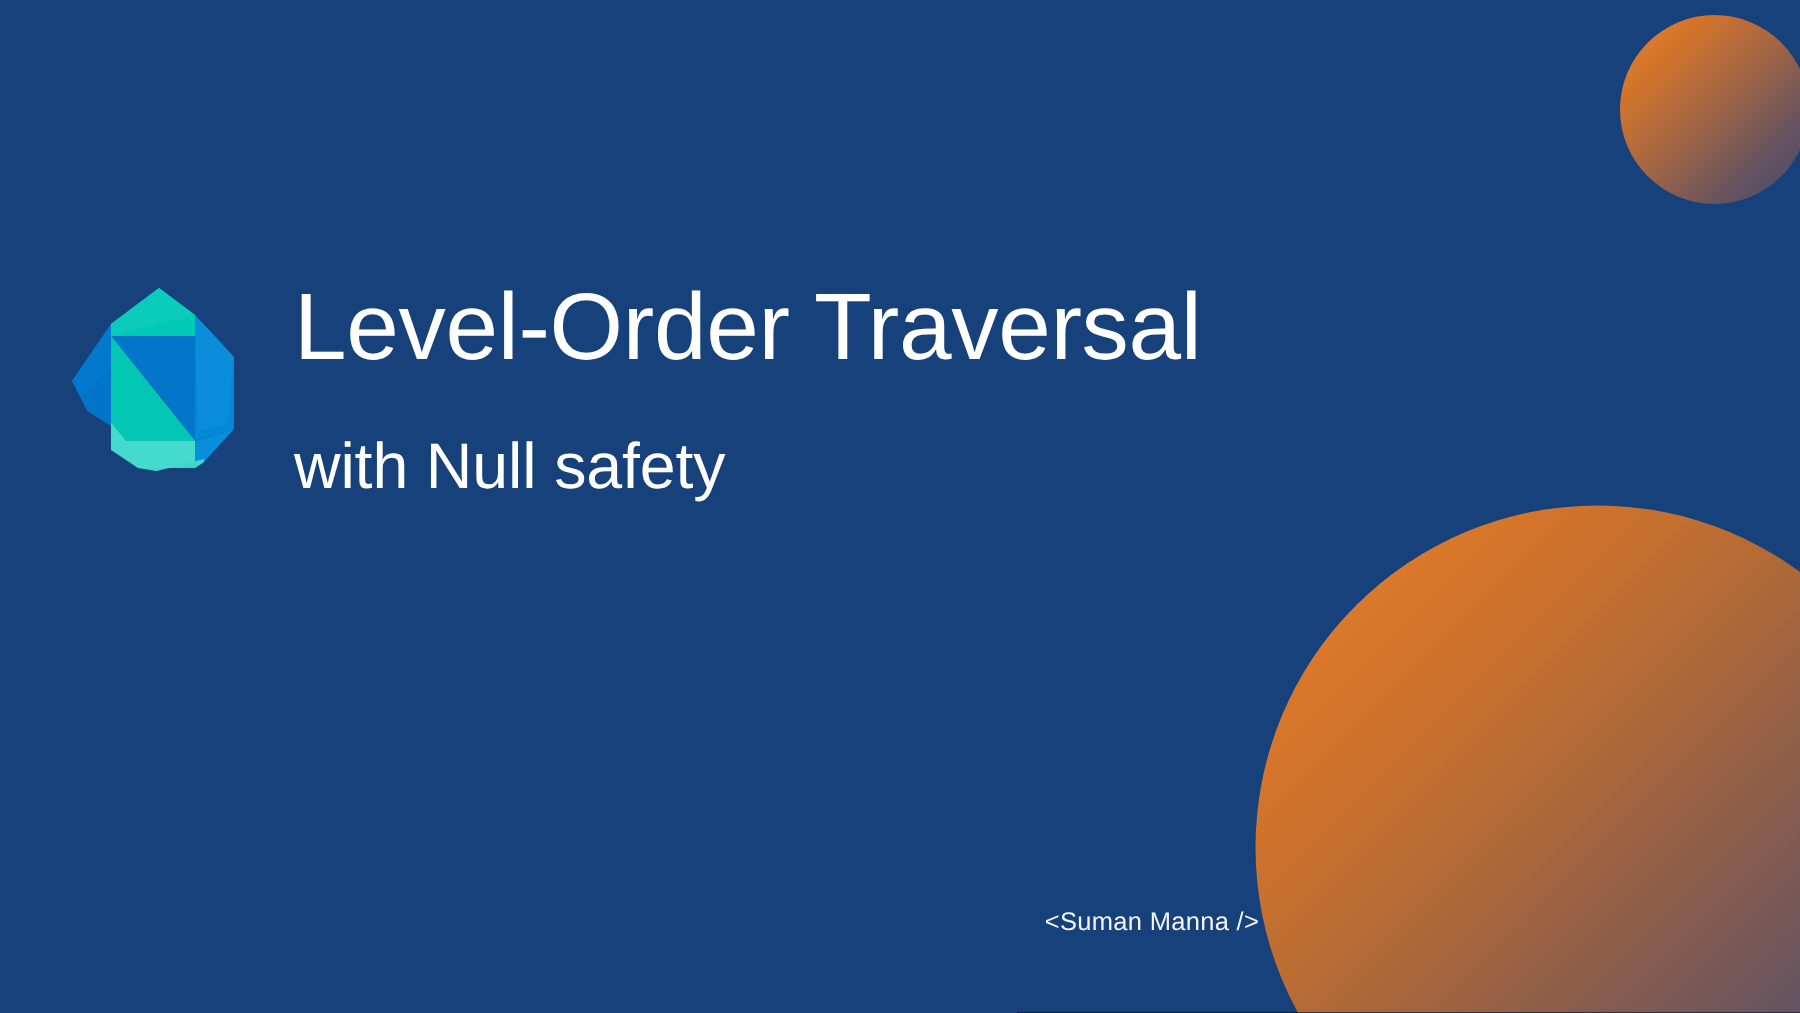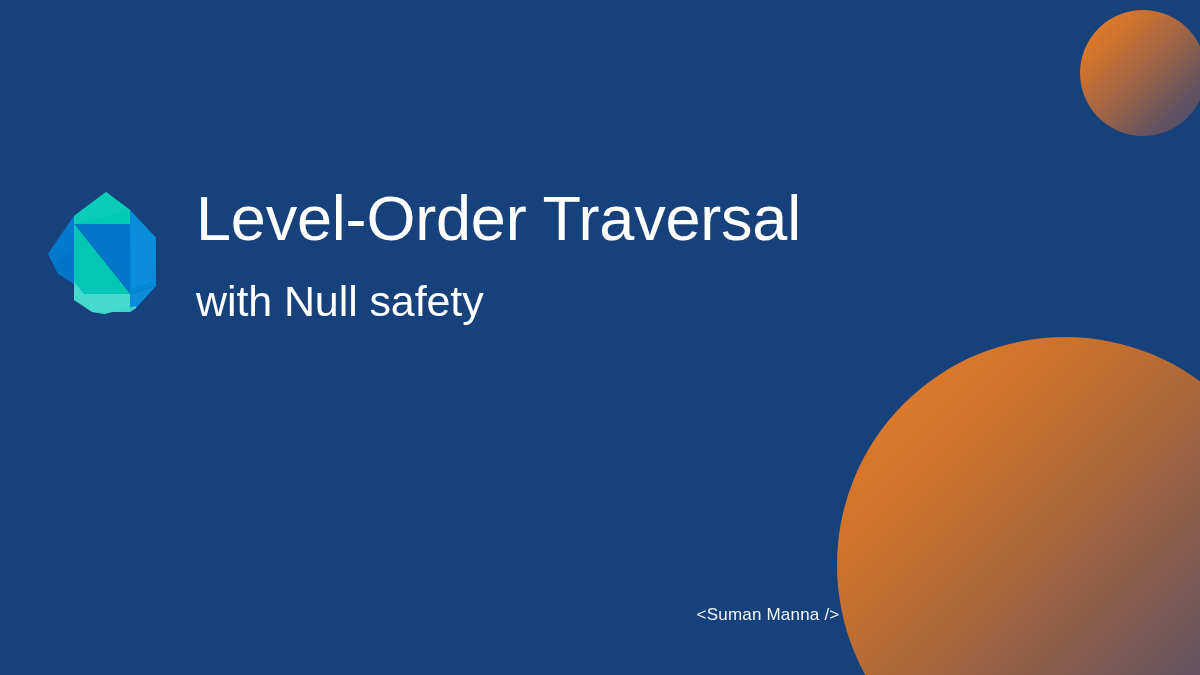--- a/index.html
+++ b/index.html
@@ -61,21 +61,21 @@
     line-height: 84px;
     font-weight: 400;
     letter-spacing: -0.2px;
     white-space: nowrap;
   }
   #subtitle {
     color: #FFFFFF;
     font-size: 43px;
     line-height: 58px;
     font-weight: 400;
-    margin-top: 12px;
+    margin-top: 22px;
     letter-spacing: -0.1px;
     white-space: nowrap;
   }
 
   
   #credit {
     position: absolute;
     left: 0;
     top: 605px;
     width: 1536px;

